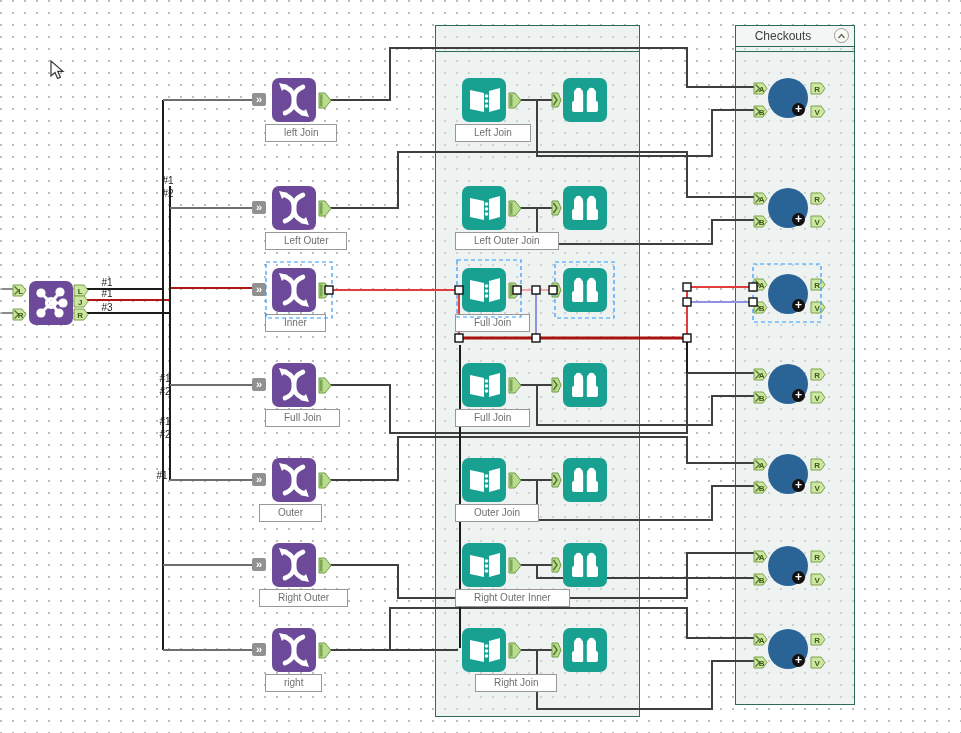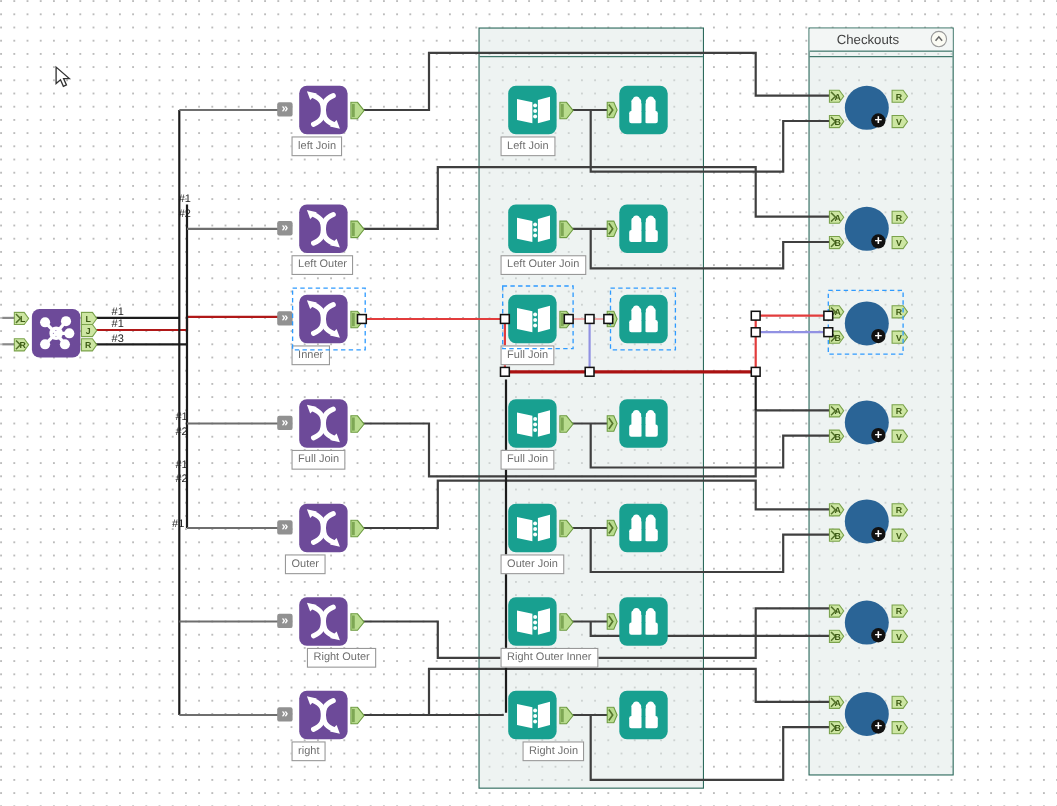--- a/index.html
+++ b/index.html
@@ -11,38 +11,38 @@
   .container{position:absolute;border:1px solid #2c6a5c;background:rgba(222,231,229,0.5);box-sizing:border-box;}
   .c-header{position:absolute;left:0;top:0;right:0;height:20px;background:#f3f6f5;border-bottom:1px solid #2c6a5c;}
   .c-title{position:absolute;left:0;right:24px;top:0;height:20px;line-height:20px;text-align:center;
     font-size:12px;color:#3f3f3f;}
   .c-line{position:absolute;left:0;right:0;top:25px;border-top:1px solid #2c6a5c;height:0;}
   .collapse-btn{position:absolute;right:5px;top:2px;width:15px;height:15px;border:1px solid #9a9a9a;
     border-radius:50%;background:#fbfbf3;box-sizing:border-box;}
   .tool{position:absolute;width:44px;height:44px;border-radius:7px;}
   .tool svg{display:block;}
   .lblbox{position:absolute;background:#fff;border:1px solid #989898;color:#6f6f6f;font-size:10px;
-    padding:2px 5px;white-space:nowrap;line-height:12px;}
+    padding:2px 18px;white-space:nowrap;line-height:12px;}
   .multi-in{position:absolute;width:14px;height:13px;background:#919191;border-radius:2px;color:#fff;
     font-size:11px;font-weight:bold;line-height:12px;text-align:center;}
   .anchor{position:absolute;}
   .circle-tool{position:absolute;width:40px;height:40px;border-radius:50%;}
   .plus-badge{position:absolute;width:13px;height:13px;border-radius:50%;background:#111;color:#fff;
     font-size:12px;font-weight:bold;line-height:12px;text-align:center;}
 </style>
 </head>
 <body>
 
 <div id="canvas">
 
   <div class="layer" id="container-layer">
     <div class="container" id="outputs-container" style="left: 435px; top: 25px; width: 205px; height: 692px;">
       <div class="c-line"></div>
     </div>
-    <div class="container" id="checkouts-container" style="left: 735px; top: 25px; width: 132px; height: 680px;">
+    <div class="container" id="checkouts-container" style="left: 735px; top: 25px; width: 120px; height: 680px;">
       <div class="c-header">
         <div class="c-title">Checkouts</div>
         <div class="collapse-btn">
           <svg width="13" height="13">
             <polyline points="3.5,8 6.5,4.5 9.5,8" fill="none" stroke="#666" stroke-width="1.4"></polyline>
           </svg>
         </div>
       </div>
       <div class="c-line"></div>
     </div>
@@ -216,21 +216,21 @@
           <path d="M13 9 C 30 16, 14 28, 31 35" fill="none" stroke="#fff" stroke-width="4.6" stroke-linecap="round"></path>
           <path d="M31 9 C 14 16, 30 28, 13 35" fill="none" stroke="#fff" stroke-width="4.6" stroke-linecap="round"></path>
           <polygon points="7,5 16,7 10,13" fill="#fff"></polygon>
           <polygon points="37,39 28,37 34,31" fill="#fff"></polygon>
         </svg>
       </div>
       <div class="anchor" style="left: 318px; top: 557px;"><svg width="14" height="17">
           <polygon points="1,1 7,1 13,8.5 7,16 1,16" fill="#b9dc8e" stroke="#6d9b42" stroke-width="1"></polygon>
           <rect x="2" y="2.5" width="2.5" height="12" fill="#5d8a36" opacity="0.65"></rect>
         </svg></div>
-      <div class="lblbox" style="left: 279px; top: 589px; text-align: right;">Right Outer</div>
+      <div class="lblbox" style="left: 259px; top: 589px; text-align: right;">Right Outer</div>
       <div class="multi-in" style="left: 252px; top: 643px;">»</div>
       <div class="tool" style="left: 272px; top: 628px; background: rgb(109, 74, 153);">
         <svg width="44" height="44">
           <path d="M13 9 C 30 16, 14 28, 31 35" fill="none" stroke="#fff" stroke-width="4.6" stroke-linecap="round"></path>
           <path d="M31 9 C 14 16, 30 28, 13 35" fill="none" stroke="#fff" stroke-width="4.6" stroke-linecap="round"></path>
           <polygon points="7,5 16,7 10,13" fill="#fff"></polygon>
           <polygon points="37,39 28,37 34,31" fill="#fff"></polygon>
         </svg>
       </div>
       <div class="anchor" style="left: 318px; top: 642px;"><svg width="14" height="17">

